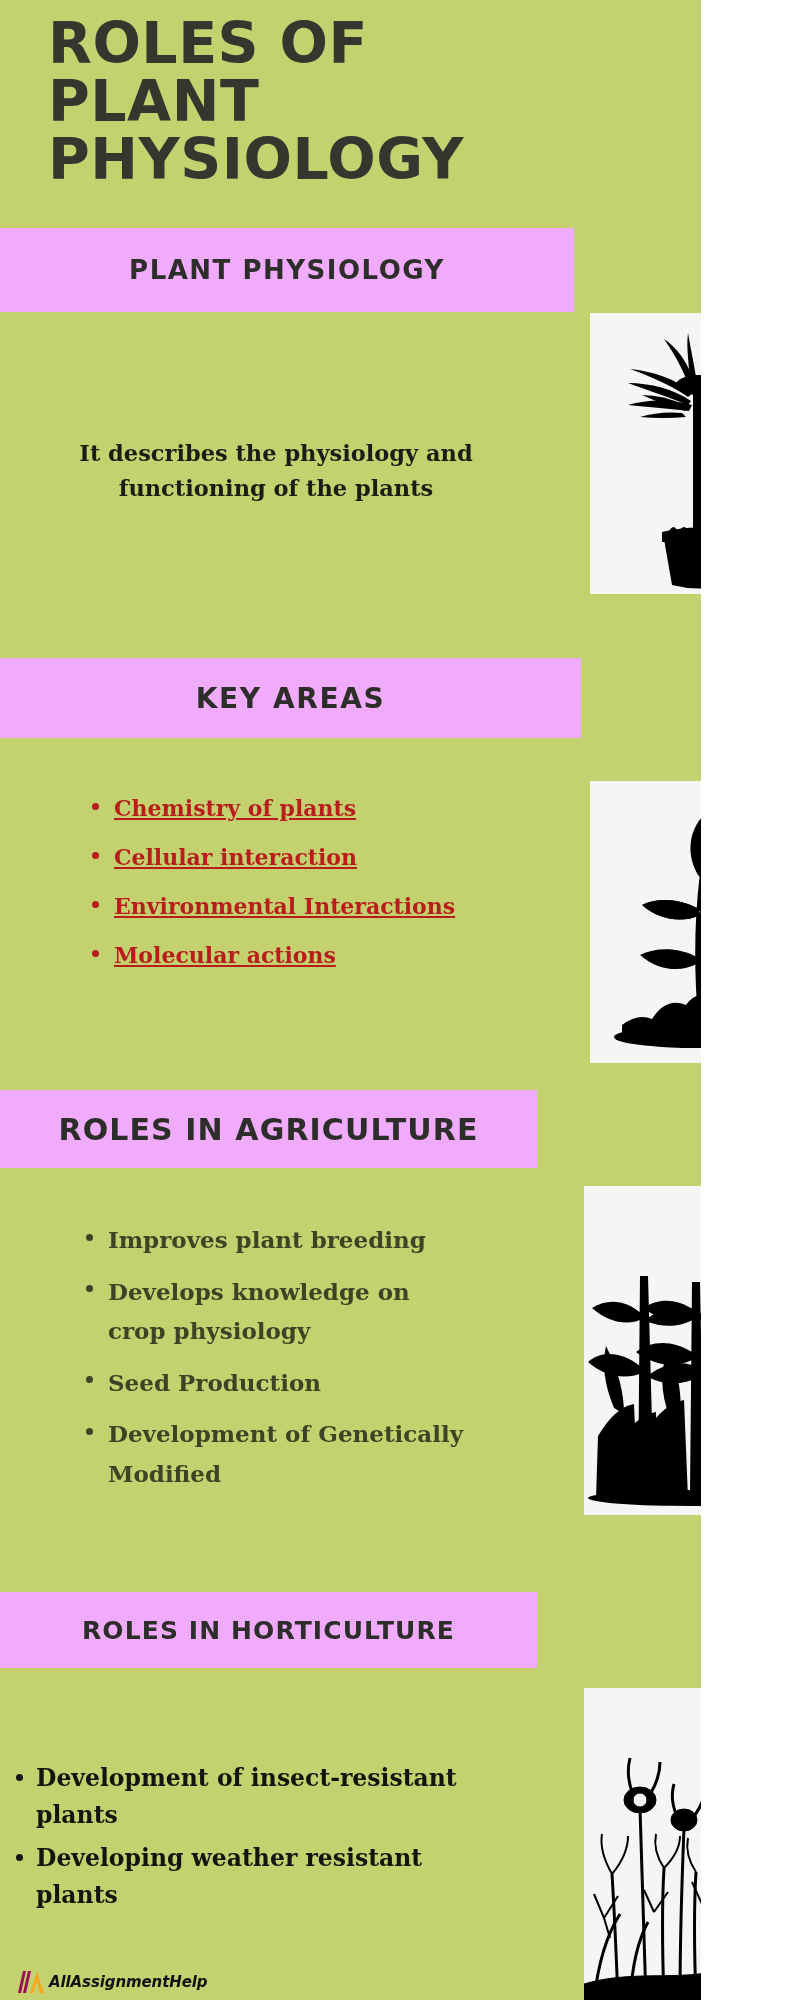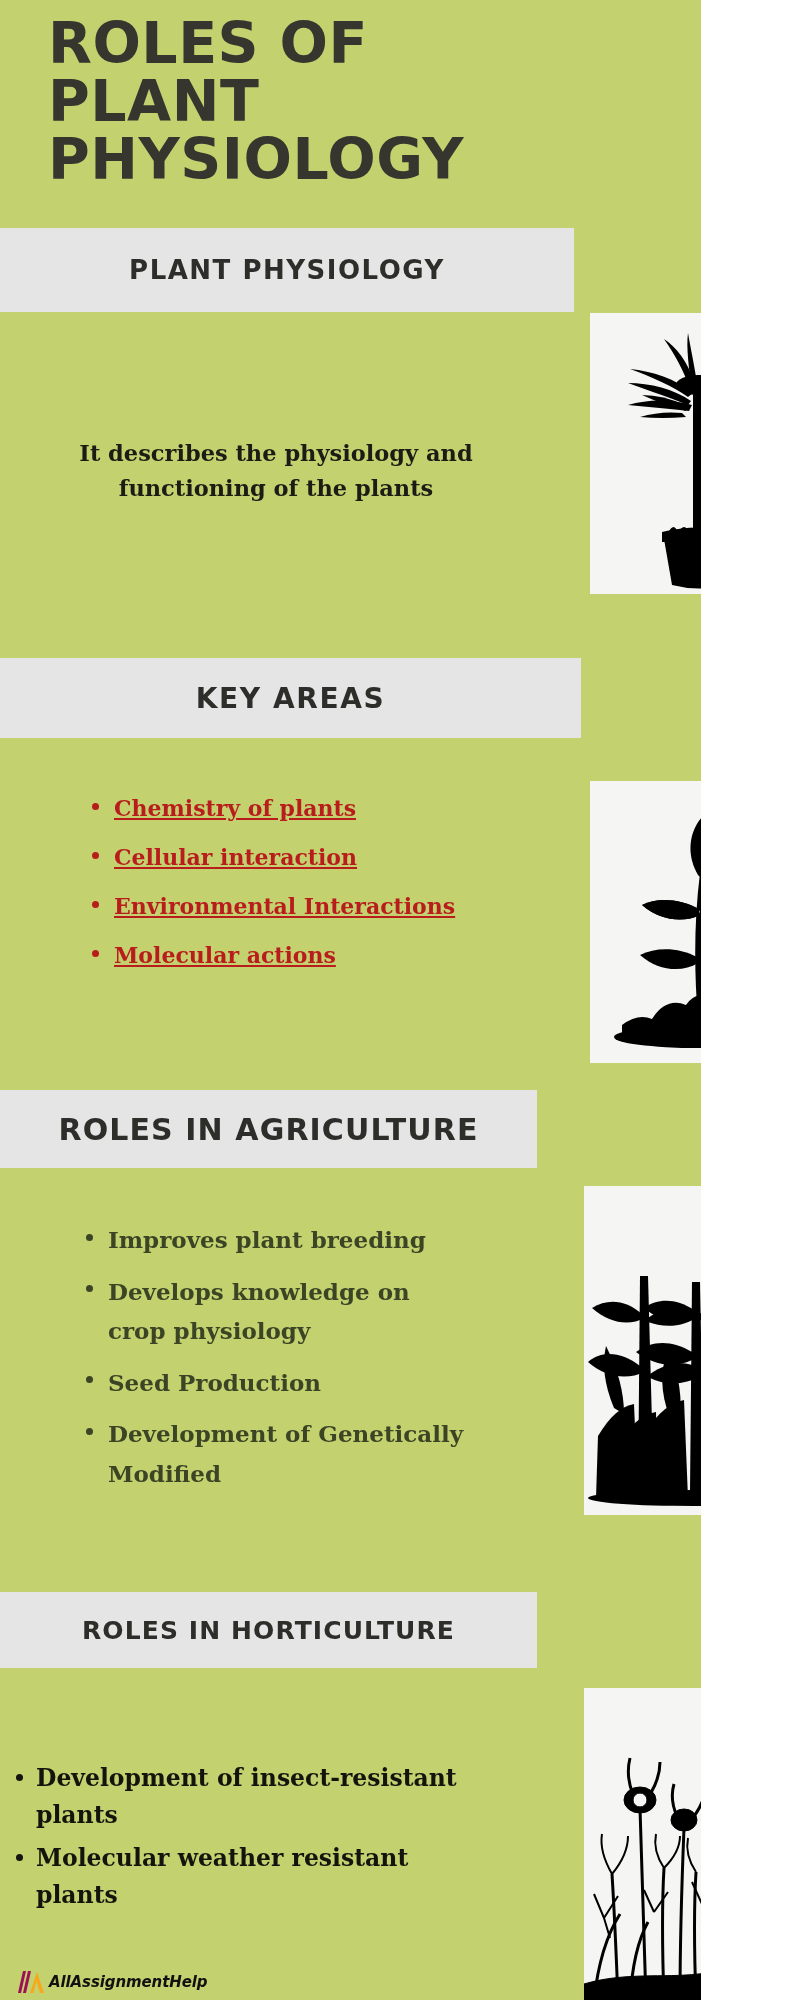--- a/index.html
+++ b/index.html
@@ -28,21 +28,21 @@
     color:#36362f;
     letter-spacing:0.5px;
     font-family:"DejaVu Sans", sans-serif;
     text-transform:uppercase;
   }
   .title span { display:block; }
   
   .band {
     position:absolute;
     left:0;
-    background:#e5e5e5;
+    background:#f0abfc;
     display:flex;
     align-items:center;
     justify-content:center;
   }
   .band-label {
     font-family:"DejaVu Sans", sans-serif;
     font-weight:bold;
     color:#2d2d2a;
     letter-spacing:1.2px;
     text-transform:uppercase;
@@ -250,21 +250,21 @@
       </g>
     </svg>
   </div>
 
   <div class="band" id="band-horticulture">
     <div class="band-label">ROLES IN HORTICULTURE</div>
   </div>
 
   <ul class="blist" id="list-horticulture">
     <li>Development of insect-resistant plants</li>
-    <li>Molecular weather resistant plants</li>
+    <li>Developing weather resistant plants</li>
   </ul>
 
   <div class="photo" id="photo-wildflowers">
     <svg viewBox="0 0 226 312" xmlns="http://www.w3.org/2000/svg">
       <g fill="#000000" stroke="#000000">
         <g stroke-width="3" fill="none">
           <path d="M62 312 C60 240 58 180 56 120"></path>
           <path d="M96 312 C96 250 98 190 100 140"></path>
           <path d="M130 312 C132 250 136 196 140 150"></path>
           <path d="M164 312 C164 252 166 204 170 168"></path>

